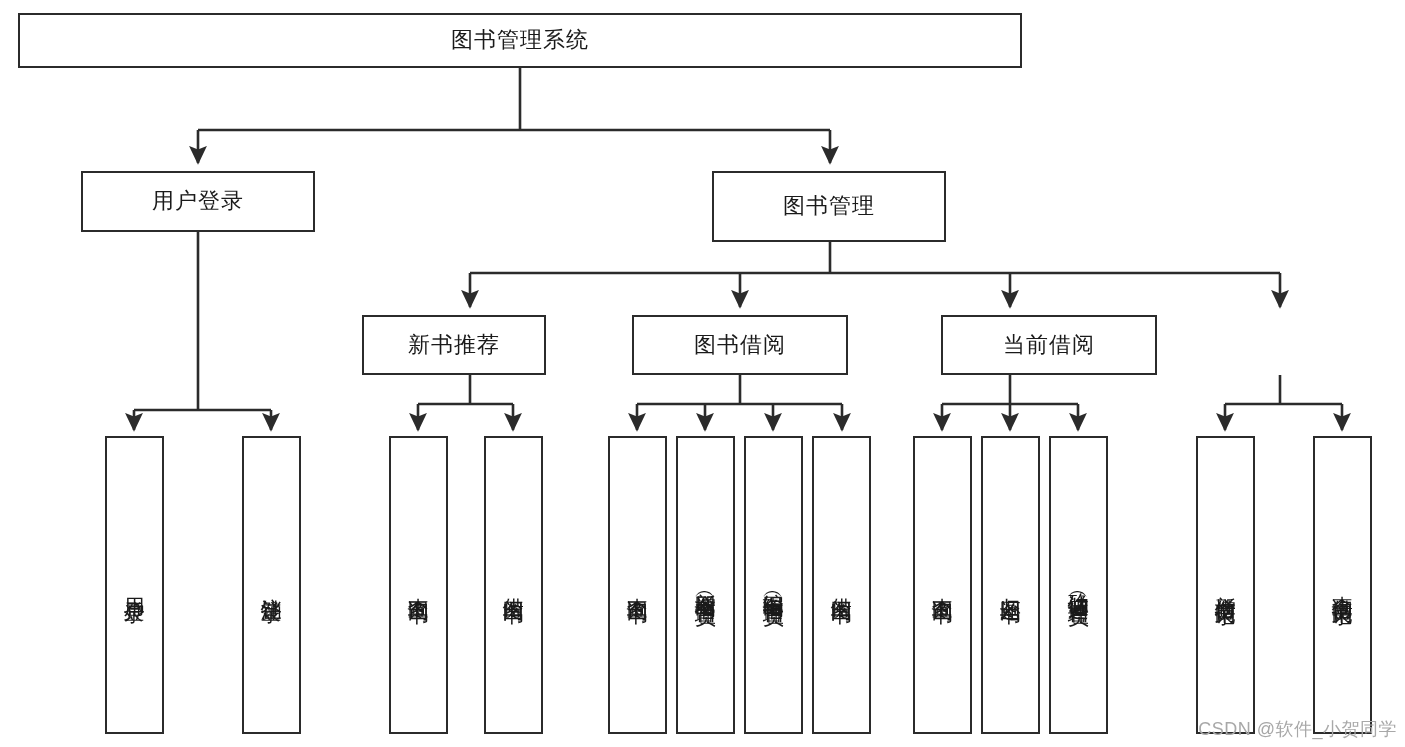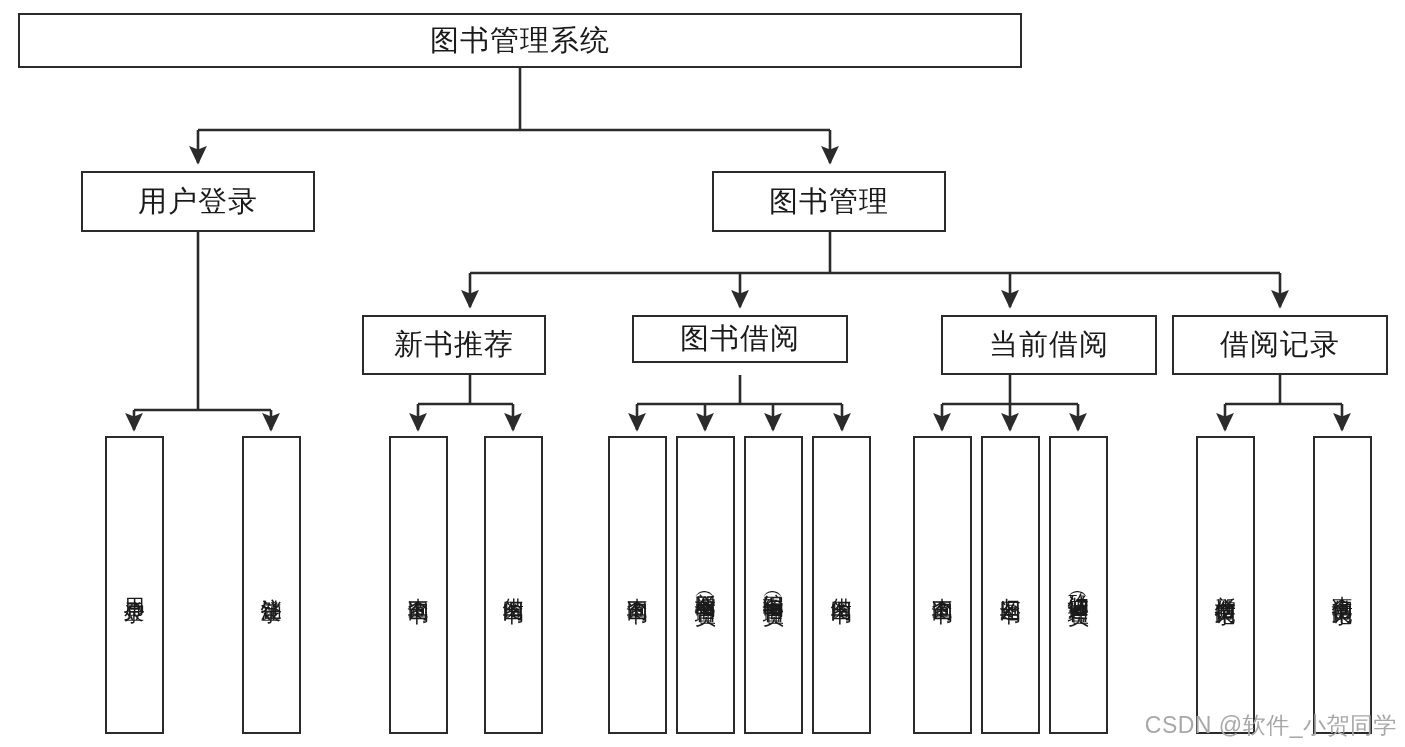--- a/index.html
+++ b/index.html
@@ -37,42 +37,42 @@
     z-index: 3;
   }
   .node .label {
     display: block;
     text-align: center;
     line-height: 1.22;
     letter-spacing: 0.5px;
   }
   
   .node.horiz .label {
-    font-size: 29px;
+    font-size: 22px;
     letter-spacing: 1px;
   }
   
   .node.vert {
     align-items: center;
     justify-content: center;
   }
   .node.vert .label {
     writing-mode: vertical-rl;
     text-orientation: upright;
     font-size: 21px;
     line-height: 1.12;
     letter-spacing: 2px;
     white-space: nowrap;
     max-height: 100%;
   }
   #watermark {
     position: absolute;
     right: 8px;
     bottom: 6px;
-    font-size: 23px;
+    font-size: 18px;
     color: #a8a8a8;
     letter-spacing: 0.5px;
     z-index: 5;
     white-space: nowrap;
   }
 </style>
 </head>
 <body>
 
 <div id="canvas">
@@ -128,36 +128,33 @@
     </g>
   </svg>
 
   <div class="node horiz" style="left:18px; top:13px; width:1004px; height:55px;">
     <span class="label">图书管理系统</span>
   </div>
 
   <div class="node horiz" style="left:81px; top:171px; width:234px; height:61px;">
     <span class="label">用户登录</span>
   </div>
-  <div class="node horiz" style="left:712px; top:171px; width:234px; height:61px;">
+  <div class="node horiz" style="left:712px; top:171px; width:234px; height:71px;">
     <span class="label">图书管理</span>
   </div>
 
   <div class="node horiz" style="left:362px; top:315px; width:184px; height:60px;">
     <span class="label">新书推荐</span>
   </div>
-  <div class="node horiz" style="left:632px; top:315px; width:216px; height:48px;">
+  <div class="node horiz" style="left:632px; top:315px; width:216px; height:60px;">
     <span class="label">图书借阅</span>
   </div>
   <div class="node horiz" style="left:941px; top:315px; width:216px; height:60px;">
     <span class="label">当前借阅</span>
   </div>
-  <div class="node horiz" style="left:1172px; top:315px; width:216px; height:60px;">
-    <span class="label">借阅记录</span>
-  </div>
 
   <div class="node vert" style="left:105px; top:436px; width:59px; height:298px;">
     <span class="label">用户登录</span>
   </div>
   <div class="node vert" style="left:242px; top:436px; width:59px; height:298px;">
     <span class="label">注销登录</span>
   </div>
 
   <div class="node vert" style="left:389px; top:436px; width:59px; height:298px;">
     <span class="label">查询图书</span>

